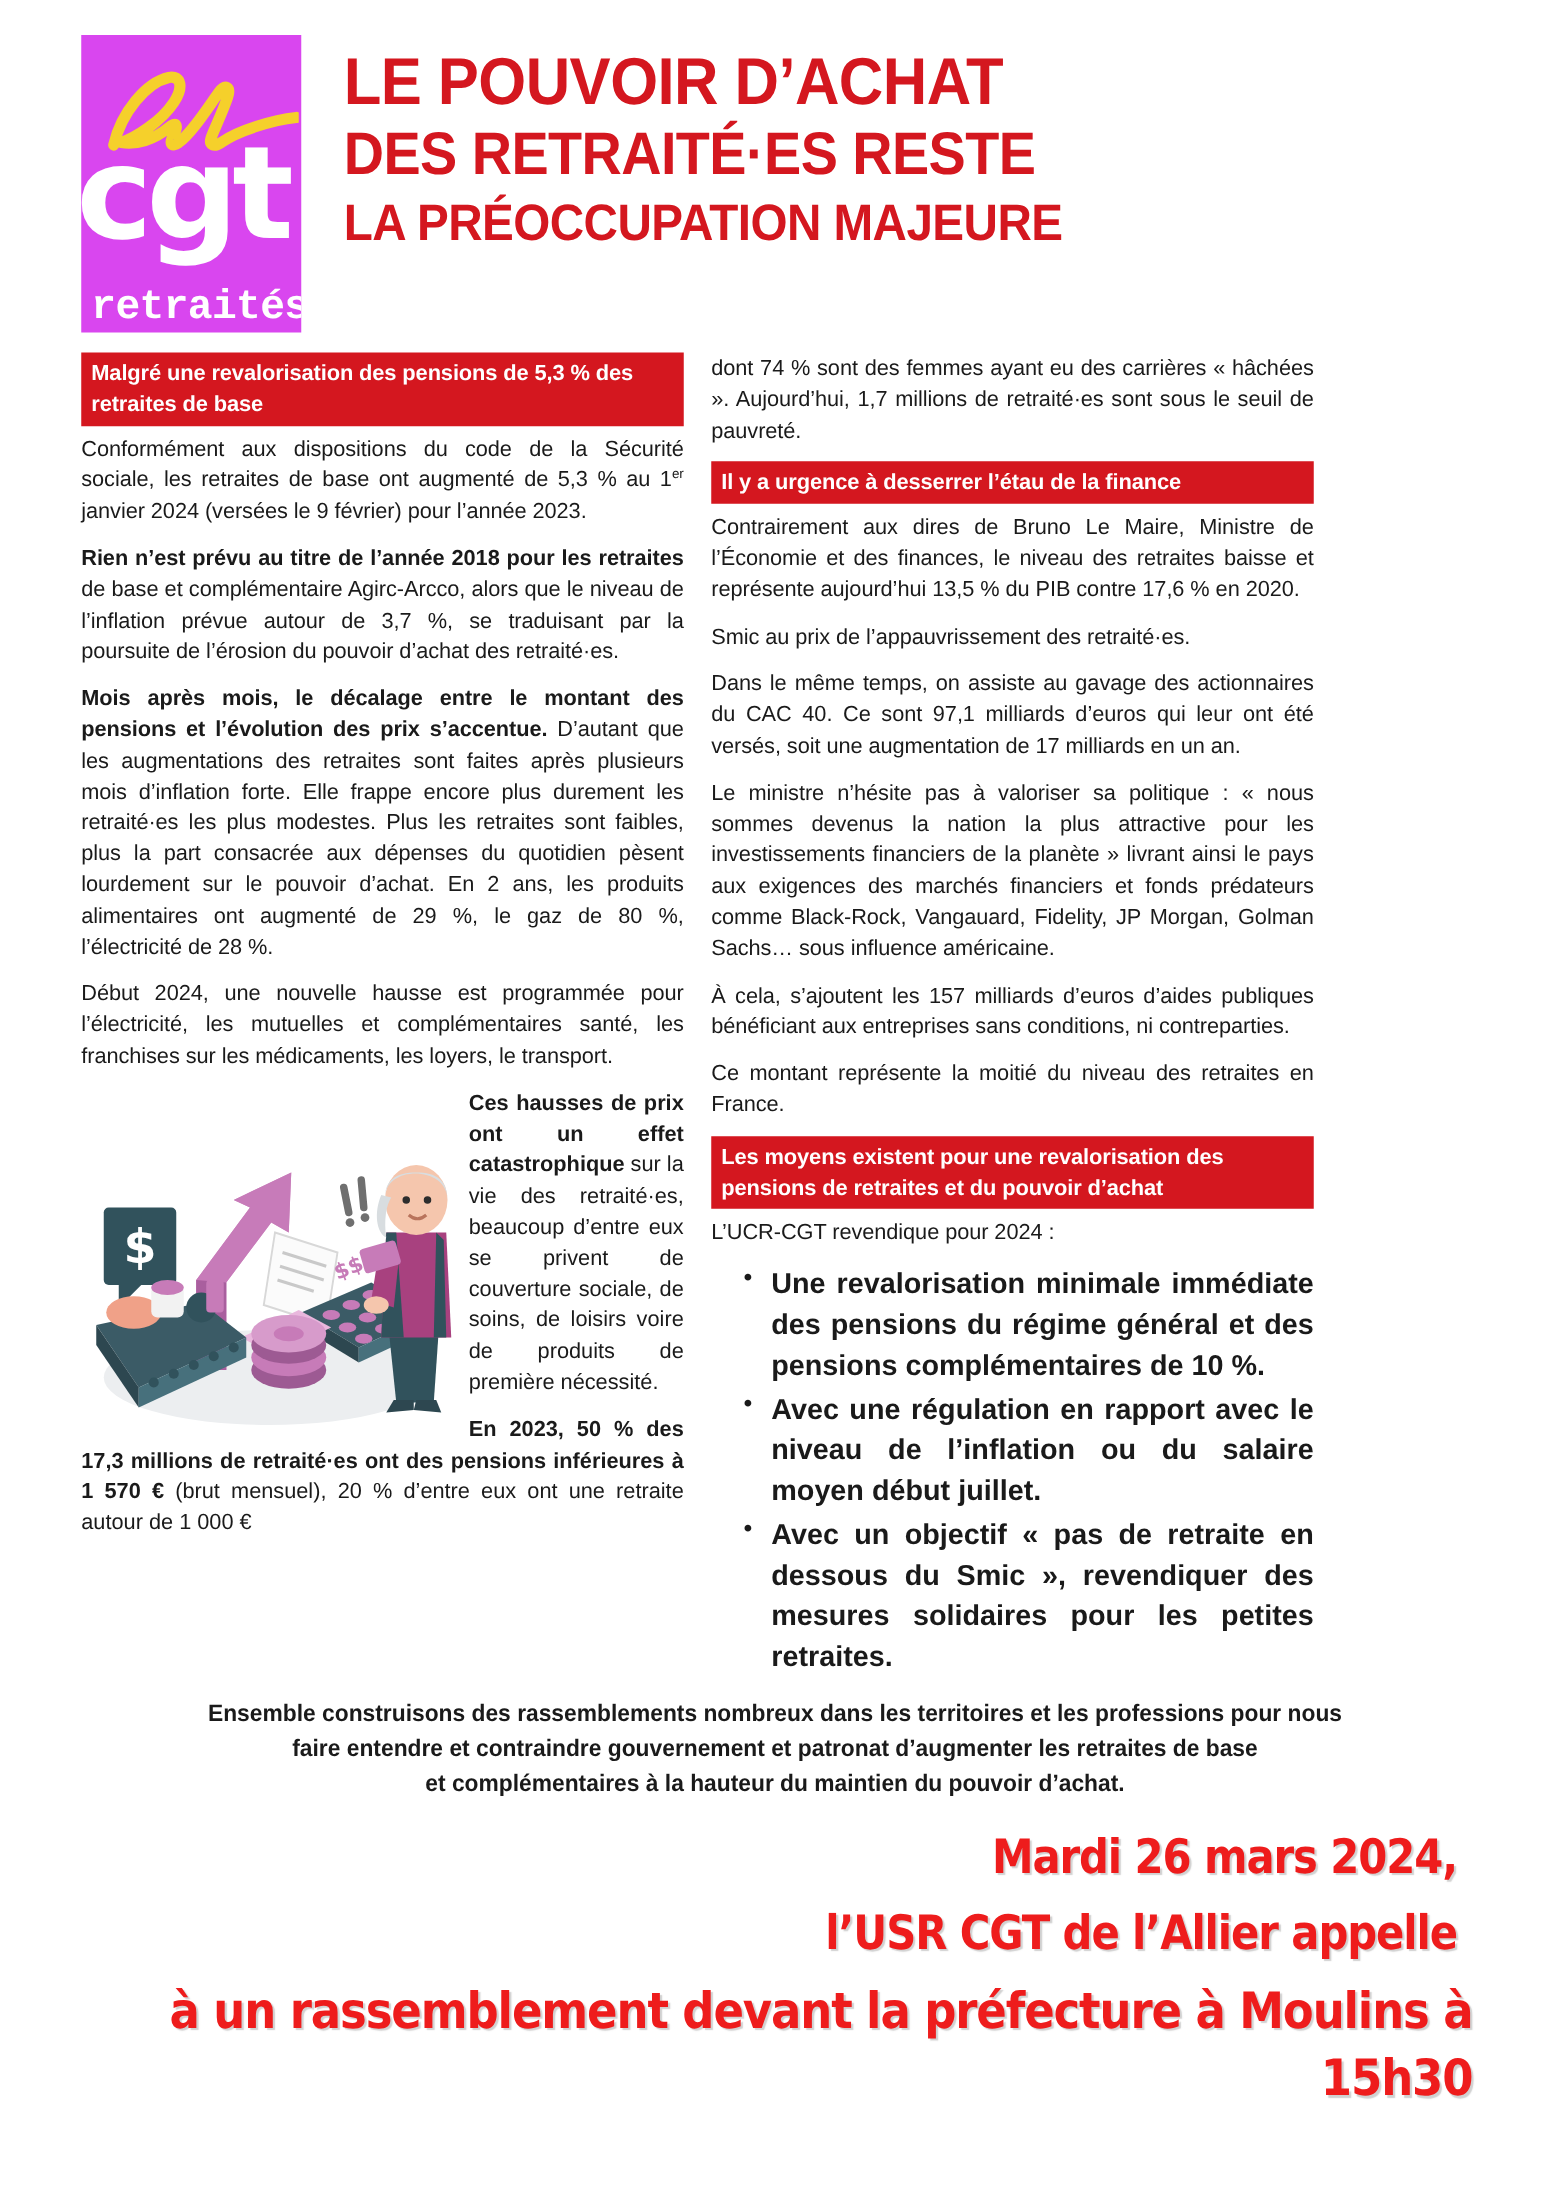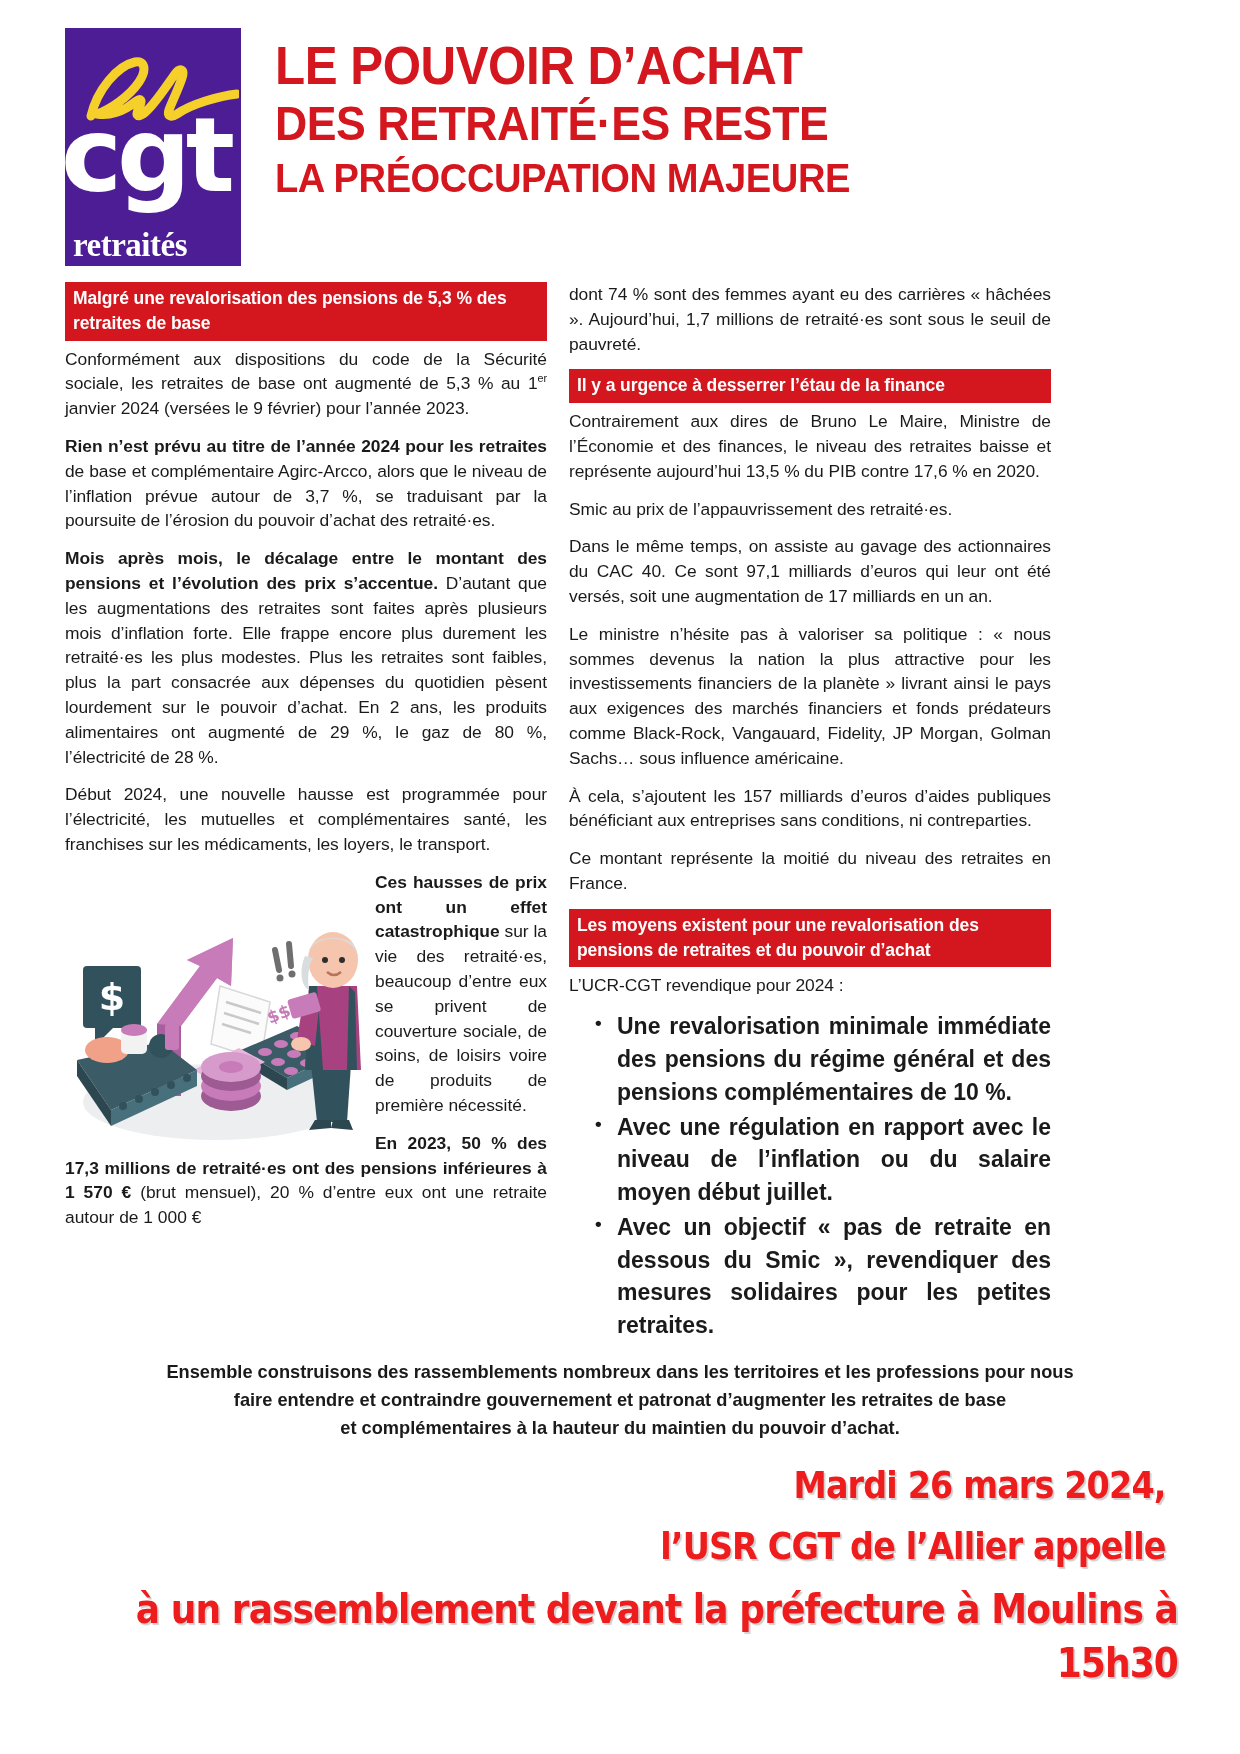--- a/index.html
+++ b/index.html
@@ -27,21 +27,21 @@
   .header {
     display: flex;
     align-items: flex-start;
     padding: 28px 60px 0 65px;
     gap: 34px;
   }
   .logo {
     position: relative;
     width: 176px;
     height: 238px;
-    background: #4c1d95;
+    background: #d946ef;
     flex: 0 0 auto;
     overflow: hidden;
   }
   .logo .la {
     position: absolute;
     top: 24px;
     left: 14px;
     width: 160px;
     height: 86px;
   }
@@ -53,21 +53,21 @@
     font-weight: bold;
     font-size: 103px;
     letter-spacing: -5px;
     color: #ffffff;
     line-height: 1;
   }
   .logo .retraites {
     position: absolute;
     bottom: 2px;
     left: 8px;
-    font-family: Liberation Serif, serif;
+    font-family: Liberation Mono, monospace;
     font-weight: bold;
     font-size: 33px;
     color: #ffffff;
     letter-spacing: -0.5px;
   }
   .titles {
     padding-top: 10px;
     flex: 1 1 auto;
   }
   .titles .t {
@@ -199,21 +199,21 @@
   </div>
 
   <div class="columns">
 
     <div class="col">
 
       <div class="redbar">Malgré une revalorisation des pensions de  5,3 % des retraites de base</div>
 
       <p class="body"><span>Conformément aux dispositions du code de la Sécurité sociale, les retraites de base ont augmenté de 5,3 % au 1</span><sup>er</sup><span> janvier 2024 (versées le 9 février) pour l’année 2023.</span></p>
 
-      <p class="body"><b>Rien n’est prévu au titre de l’année 2024 pour les retraites</b><span> de base et complémentaire Agirc-Arcco, alors que le niveau de l’inflation prévue autour de 3,7 %, se traduisant par la poursuite de l’érosion du pouvoir d’achat des retraité·es.</span></p>
+      <p class="body"><b>Rien n’est prévu au titre de l’année 2018 pour les retraites</b><span> de base et complémentaire Agirc-Arcco, alors que le niveau de l’inflation prévue autour de 3,7 %, se traduisant par la poursuite de l’érosion du pouvoir d’achat des retraité·es.</span></p>
 
       <p class="body"><b>Mois après mois, le décalage entre le montant des pensions et l’évolution des prix s’accentue.</b><span> D’autant que les augmentations des retraites sont faites après plusieurs mois d’inflation forte. Elle frappe encore plus durement les retraité·es les plus modestes. Plus les retraites sont faibles, plus la part consacrée aux dépenses du quotidien pèsent lourdement sur le pouvoir d’achat. En 2 ans, les produits alimentaires ont augmenté de 29 %, le gaz de 80 %, l’électricité de 28 %.</span></p>
 
       <p class="body">Début 2024, une nouvelle hausse est programmée pour l’électricité, les mutuelles et complémentaires santé, les franchises sur les médicaments, les loyers, le transport.</p>
 
       <div class="narrowtext">
 
         <div class="illus">
           <svg viewBox="0 0 300 272" width="300" height="272">
             <ellipse cx="150" cy="228" rx="132" ry="38" fill="#eceef0"></ellipse>

